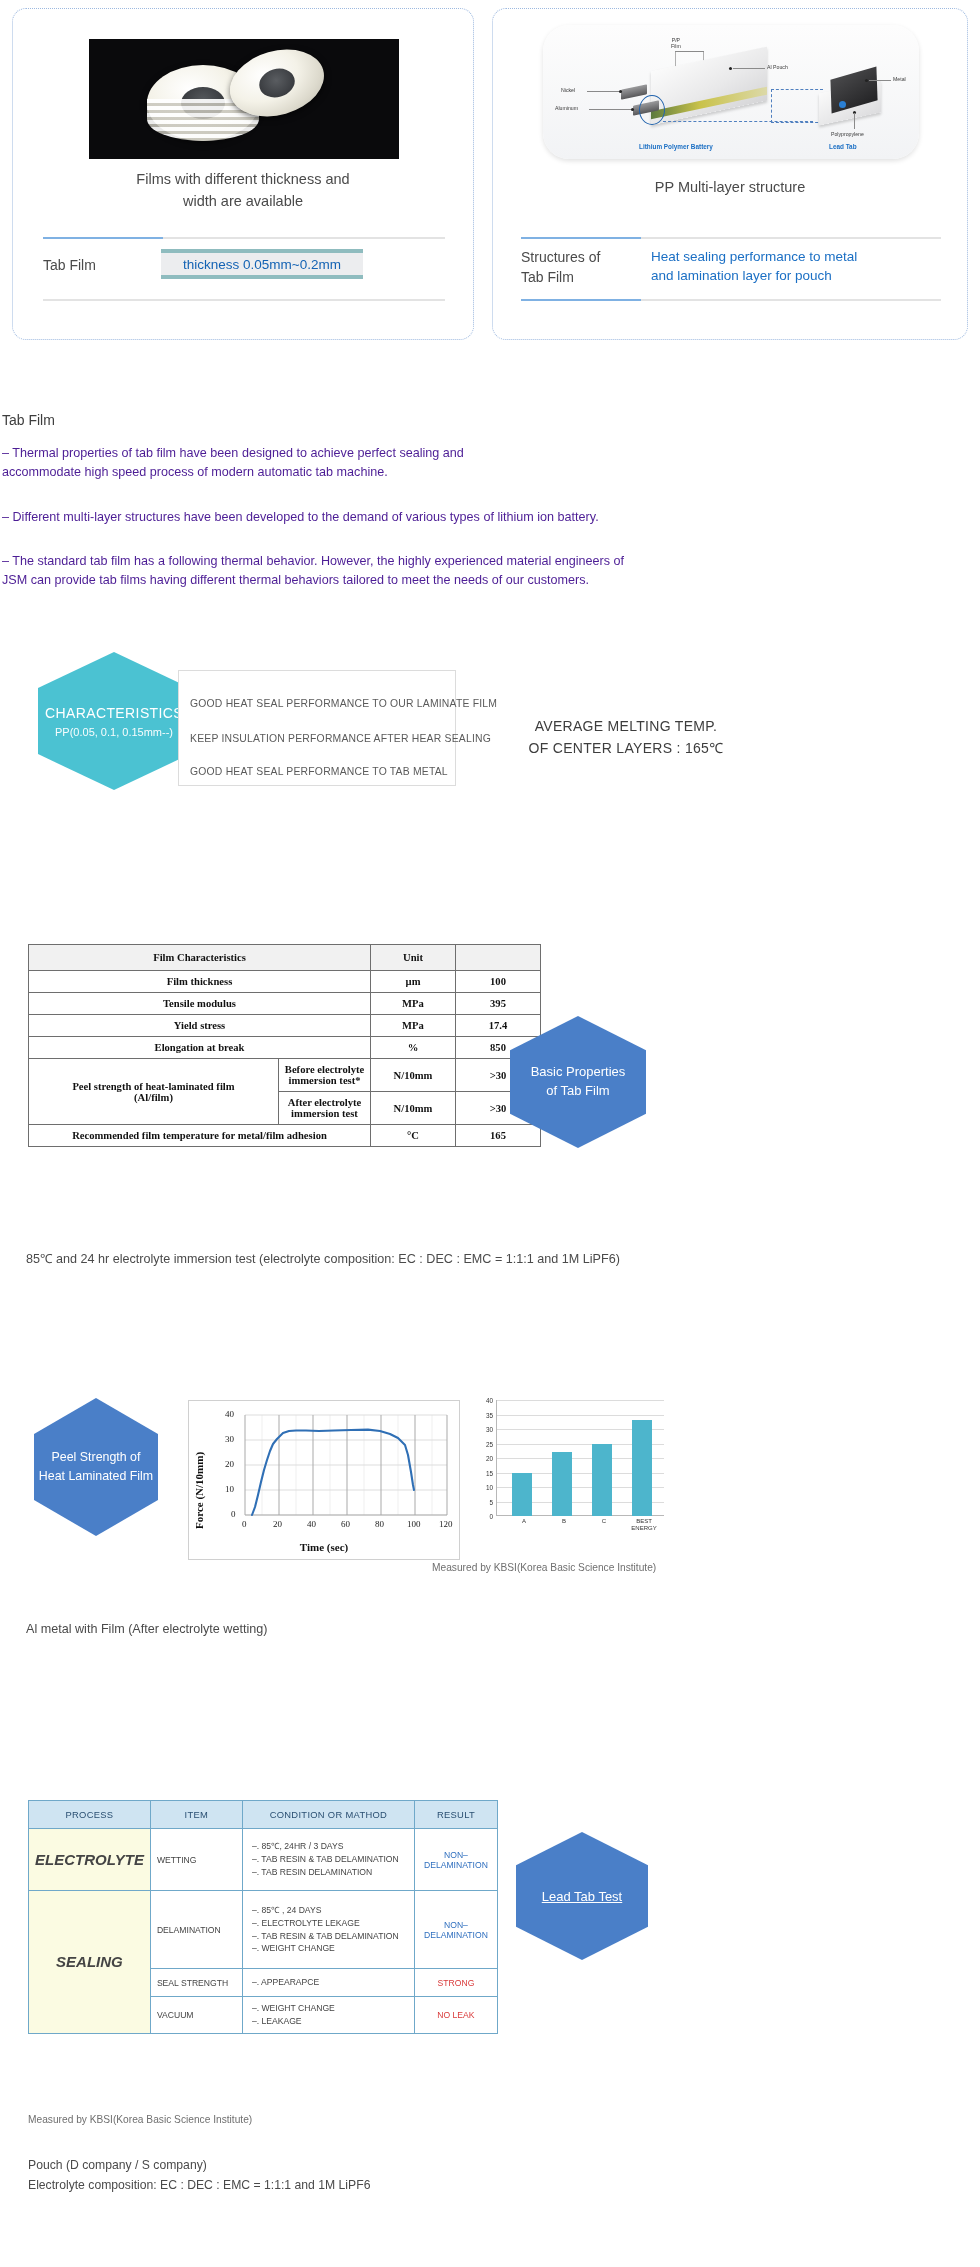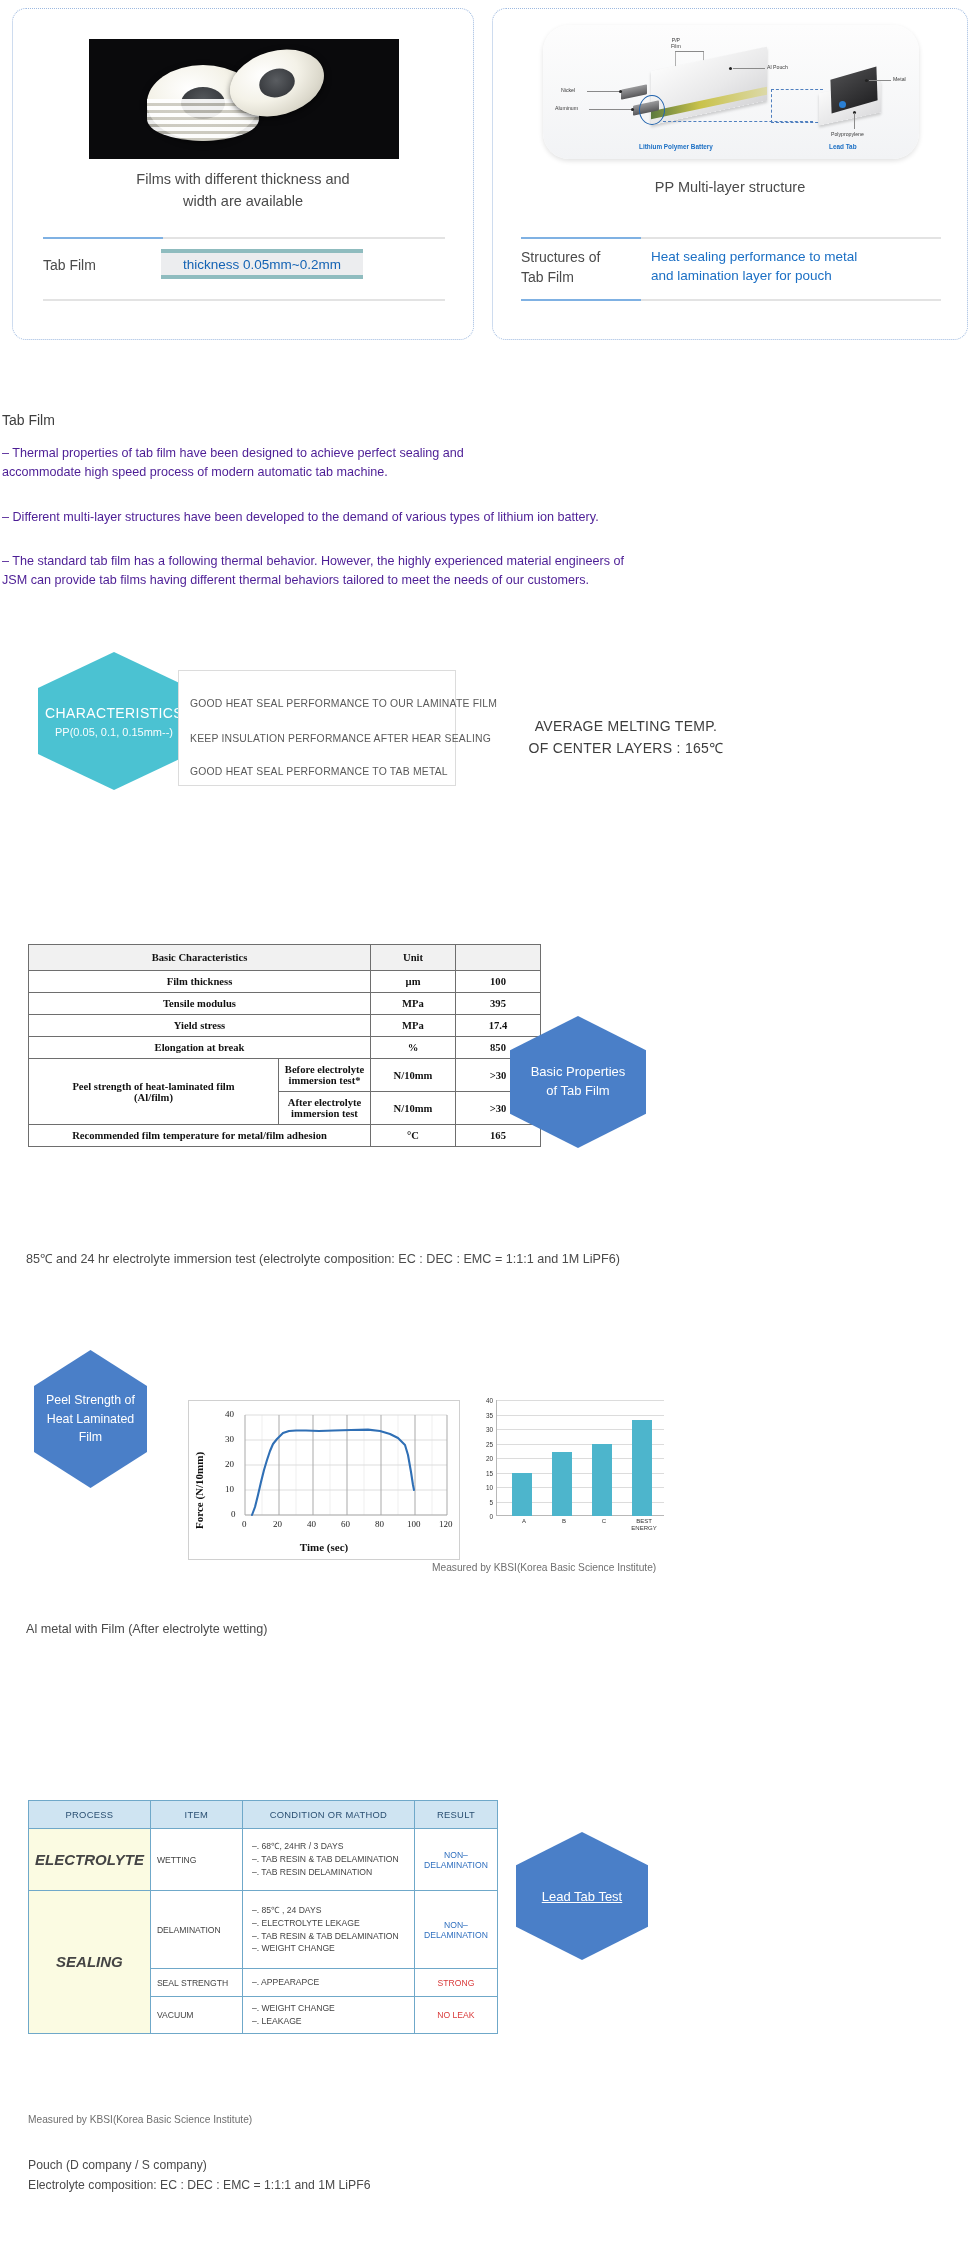--- a/index.html
+++ b/index.html
@@ -353,21 +353,21 @@
 <div class="char-item" style="left:190px; top:698px;">GOOD HEAT SEAL PERFORMANCE TO OUR LAMINATE FILM</div>
 <div class="char-item" style="left:190px; top:733px;">KEEP INSULATION PERFORMANCE AFTER HEAR SEALING</div>
 <div class="char-item" style="left:190px; top:766px;">GOOD HEAT SEAL PERFORMANCE TO TAB METAL</div>
 
 <div class="avg-temp" style="left:476px; top:716px; width:300px; white-space:pre-line;">AVERAGE MELTING TEMP.
 OF CENTER LAYERS : 165℃</div>
 
 <table class="ptable">
   <thead>
     <tr>
-      <td colspan="2" class="c-name">Basic Characteristics</td>
+      <td colspan="2" class="c-name">Film Characteristics</td>
       <td class="c-unit">Unit</td>
       <td class="c-val"></td>
     </tr>
   </thead>
   <tbody>
     <tr>
       <td colspan="2">Film thickness</td>
       <td>µm</td>
       <td>100</td>
     </tr>
@@ -408,21 +408,21 @@
   </tbody>
 </table>
 
 <div class="hex hex-blue" style="left:510px; top:1016px; width:136px; height:132px;">
   <div style="font-size:13px; line-height:1.45; white-space:pre-line;">Basic Properties
 of Tab Film</div>
 </div>
 
 <div class="note" style="left:26px; top:1250px;">85℃ and 24 hr electrolyte immersion test (electrolyte composition: EC : DEC : EMC = 1:1:1 and 1M LiPF6)</div>
 
-<div class="hex hex-blue" style="left:34px; top:1350px; width:113px; height:138px;">
+<div class="hex hex-blue" style="left:34px; top:1398px; width:124px; height:138px;">
   <div style="font-size:12.4px; line-height:1.5; white-space:pre-line;">Peel Strength of
 Heat Laminated Film</div>
 </div>
 
 <div class="linechart">
   <div class="lc-ylabel" style="top:128px;">Force (N/10mm)</div>
   <svg width="272" height="160" viewBox="0 0 272 160">
     <g stroke="#c8c8c8" stroke-width="0.6">
       <line x1="56" y1="14" x2="258" y2="14"></line>
       <line x1="56" y1="39" x2="258" y2="39"></line>
@@ -516,21 +516,21 @@
       <th>ITEM</th>
       <th>CONDITION  OR MATHOD</th>
       <th>RESULT</th>
     </tr>
   </thead>
   <tbody>
     <tr>
       <td class="proc-cat" style="width:92px; height:62px;">ELECTROLYTE</td>
       <td class="c-item">WETTING</td>
       <td class="c-cond">
-        <span class="proc-cond-line">–.  68℃,  24HR / 3 DAYS</span>
+        <span class="proc-cond-line">–.  85℃,  24HR / 3 DAYS</span>
         <span class="proc-cond-line">–.  TAB RESIN &amp; TAB DELAMINATION</span>
         <span class="proc-cond-line">–.  TAB RESIN DELAMINATION</span>
       </td>
       <td class="c-res res-blue">NON–DELAMINATION</td>
     </tr>
     <tr>
       <td class="proc-cat" rowspan="3">SEALING</td>
       <td class="c-item" style="height:78px;">DELAMINATION</td>
       <td class="c-cond">
         <span class="proc-cond-line">–.  85℃ ,  24 DAYS</span>

